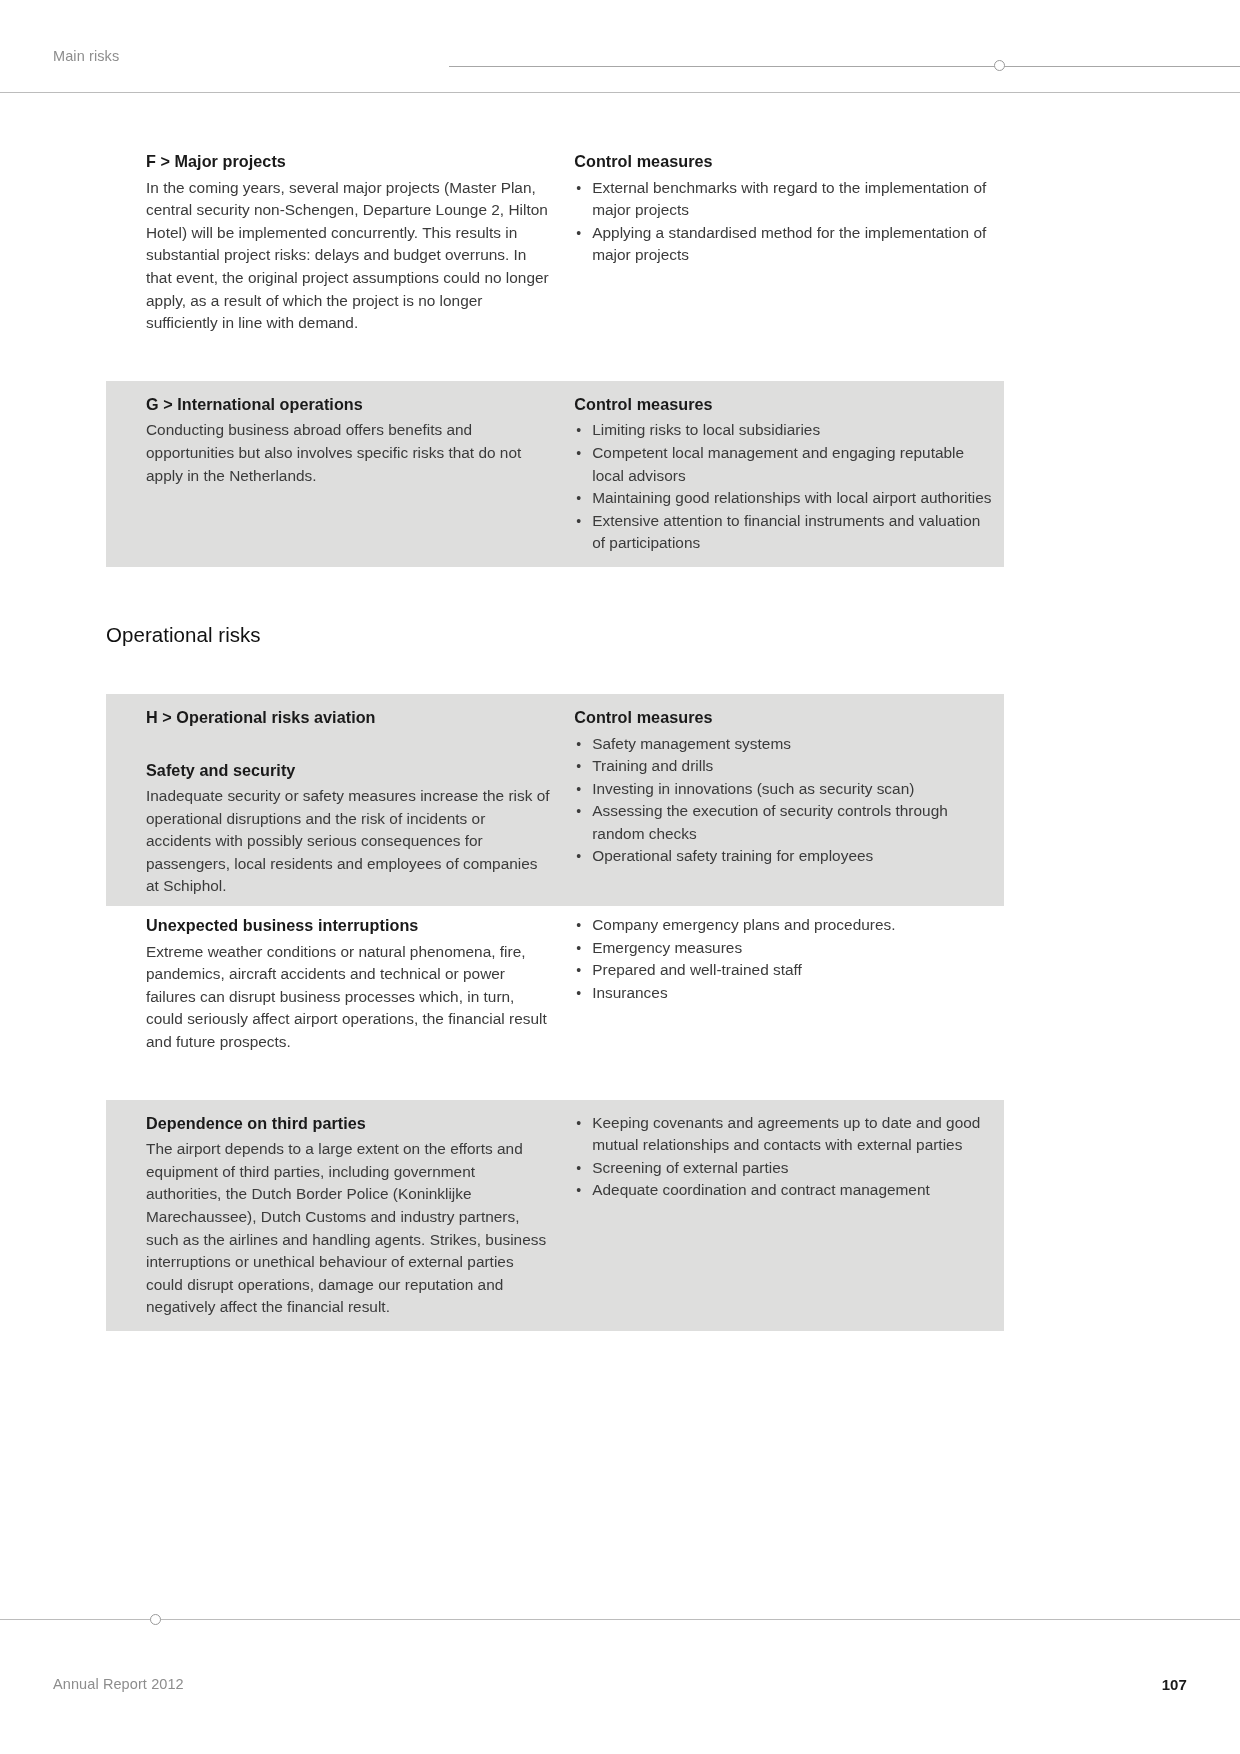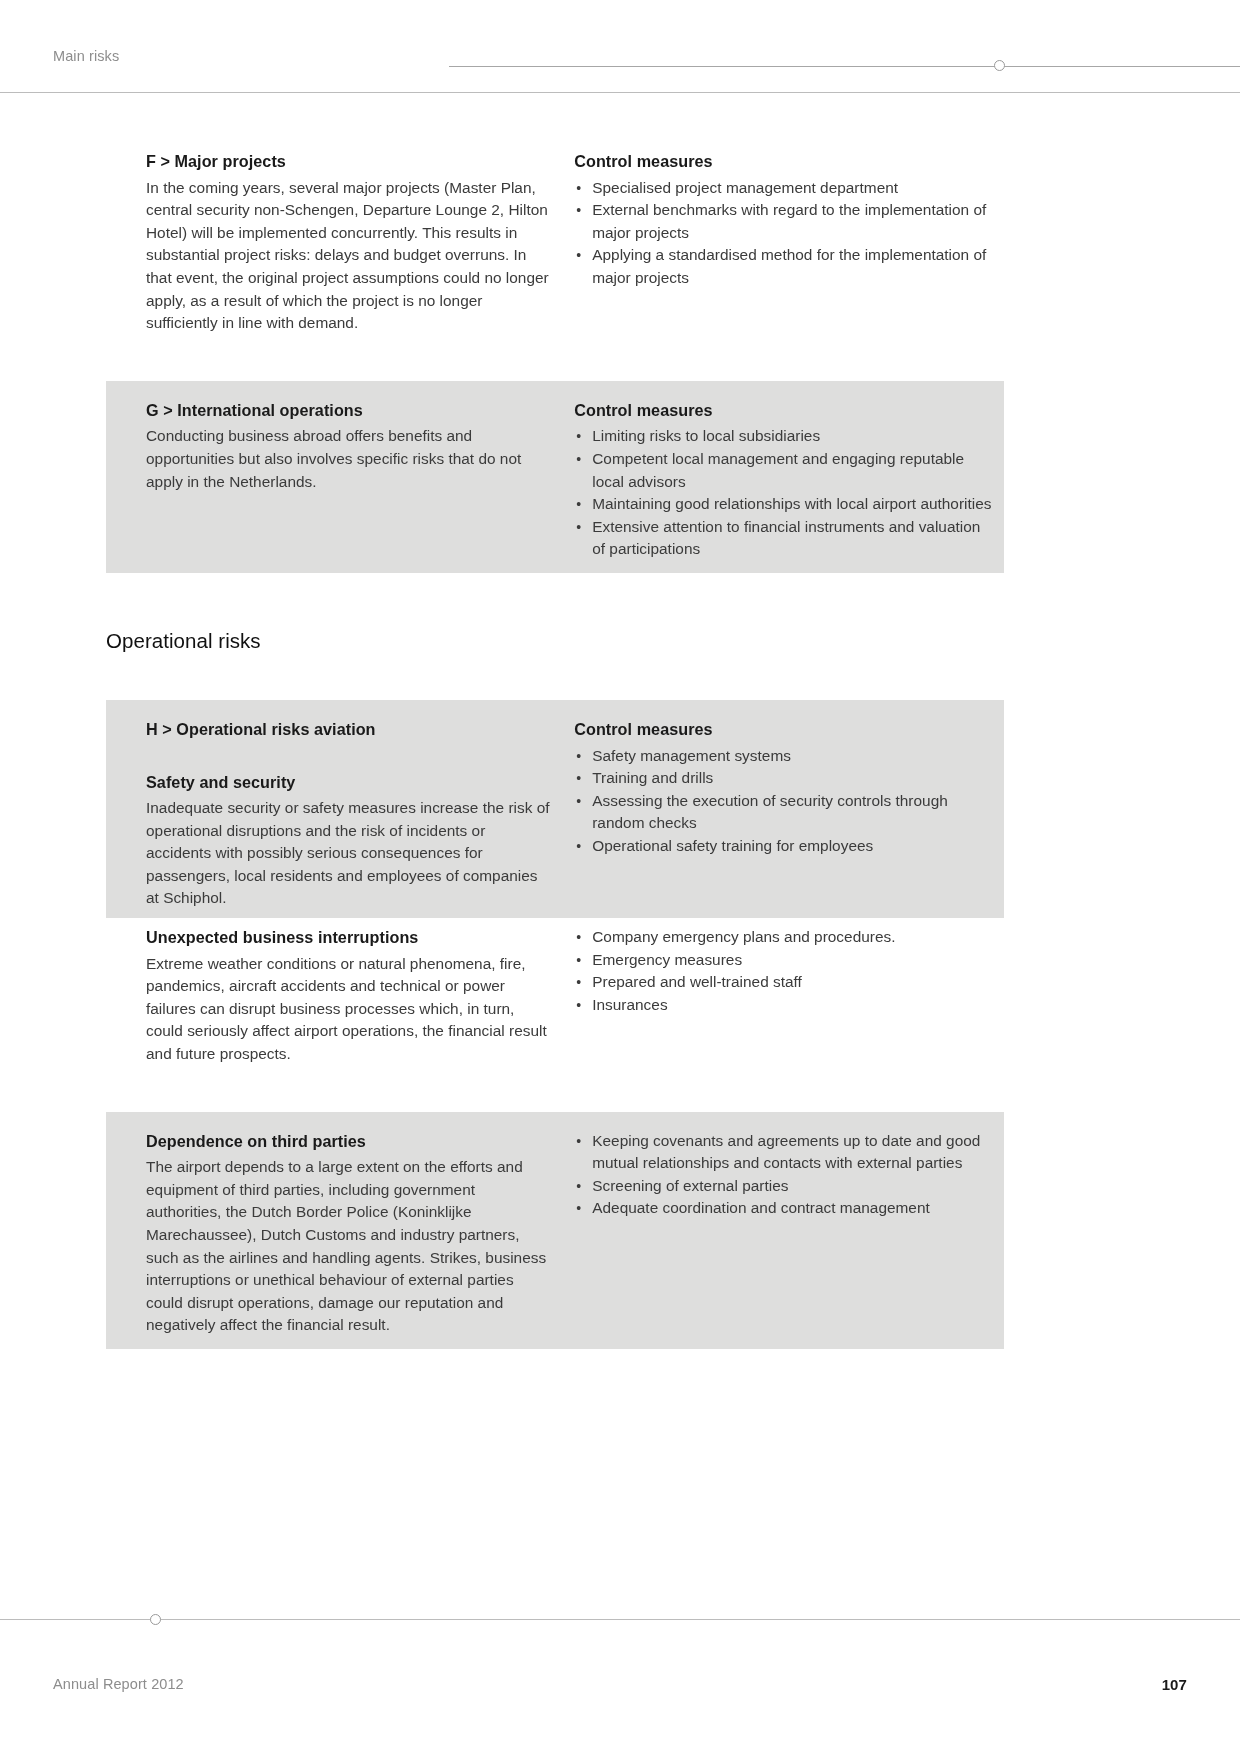--- a/index.html
+++ b/index.html
@@ -146,21 +146,21 @@
     font-weight: normal;
     color: #111111;
     letter-spacing: .05px;
     line-height: 26px;
   }
 
   
   .spacer-55 { height: 55px; }
   .spacer-46 { height: 46px; }
   .spacer-30 { height: 30px; }
-  .pad-t-12 { padding-top: 18px; }
+  .pad-t-12 { padding-top: 12px; }
   .pad-b-12 { padding-bottom: 12px; }
   .pad-t-8  { padding-top: 8px; }
   .pad-b-8  { padding-bottom: 8px; }
   .pad-b-4  { padding-bottom: 4px; }
 
   
   .page-footer {
     position: absolute;
     left: 0;
     bottom: 0;
@@ -219,21 +219,20 @@
 <div class="content">
 
   <div class="risk-block plain">
     <div class="col-left">
       <h3 class="block-title pad-b-4">F &gt; Major projects</h3>
       <p class="body-text">In the coming years, several major projects (Master Plan, central security non-Schengen, Departure Lounge 2, Hilton Hotel) will be implemented concurrently. This results in substantial project risks: delays and budget overruns. In that event, the original project assumptions could no longer apply, as a result of which the project is no longer sufficiently in line with demand.</p>
     </div>
     <div class="col-right">
       <h3 class="block-title pad-b-4">Control measures</h3>
       <ul class="measures">
-        <li>Specialised project management department</li>
         <li>External benchmarks with regard to the implementation of major projects</li>
         <li>Applying a standardised method for the implementation of major projects</li>
       </ul>
     </div>
   </div>
 
   <div class="spacer-46"></div>
 
   <div class="risk-block shaded pad-t-12 pad-b-12">
     <div class="col-left">
@@ -262,20 +261,21 @@
       <h3 class="block-title">H &gt; Operational risks aviation</h3>
       <div class="spacer-30"></div>
       <h4 class="sub-title pad-b-4">Safety and security</h4>
       <p class="body-text">Inadequate security or safety measures increase the risk of operational disruptions and the risk of incidents or accidents with possibly serious consequences for passengers, local residents and employees of companies at Schiphol.</p>
     </div>
     <div class="col-right">
       <h3 class="block-title pad-b-4">Control measures</h3>
       <ul class="measures">
         <li>Safety management systems</li>
         <li>Training and drills</li>
+        <li>Investing in innovations (such as security scan)</li>
         <li>Assessing the execution of security controls through random checks</li>
         <li>Operational safety training for employees</li>
       </ul>
     </div>
   </div>
 
   <div class="risk-block plain pad-t-8">
     <div class="col-left">
       <h4 class="sub-title pad-b-4">Unexpected business interruptions</h4>
       <p class="body-text">Extreme weather conditions or natural phenomena, fire, pandemics, aircraft accidents and technical or power failures can disrupt business processes which, in turn, could seriously affect airport operations, the financial result and future prospects.</p>

